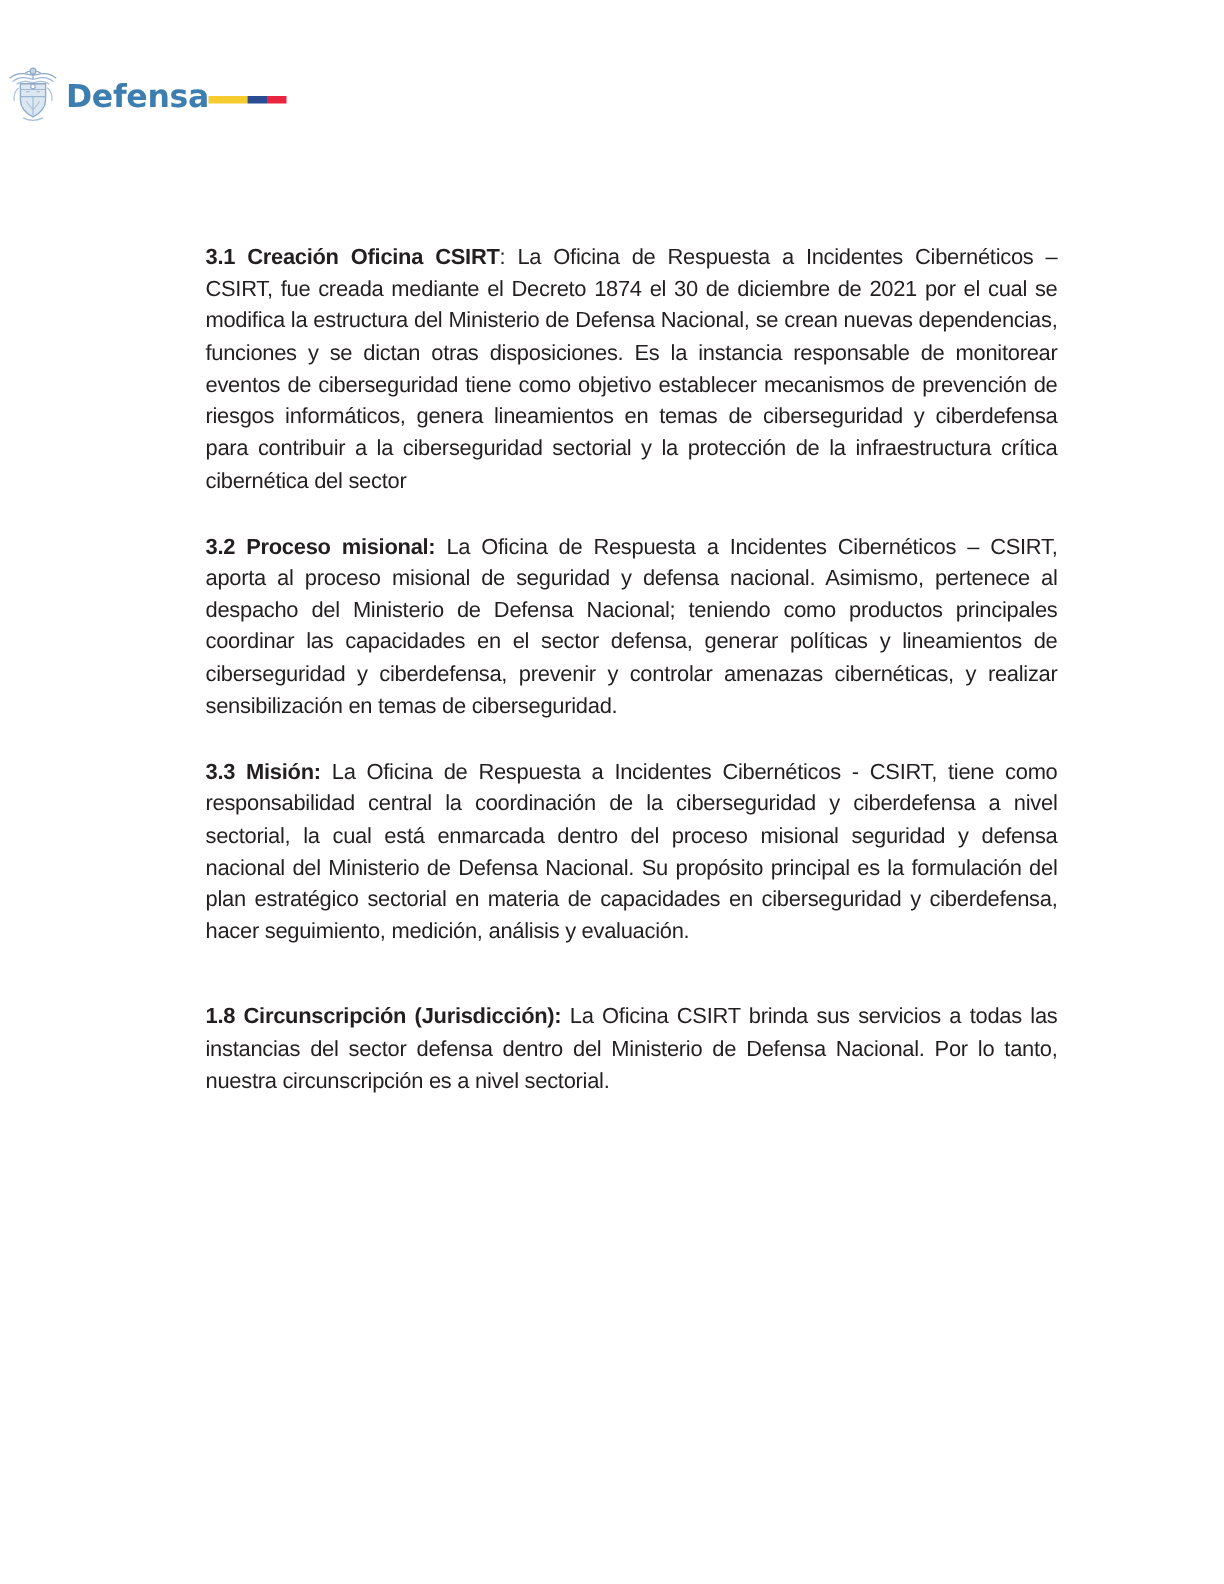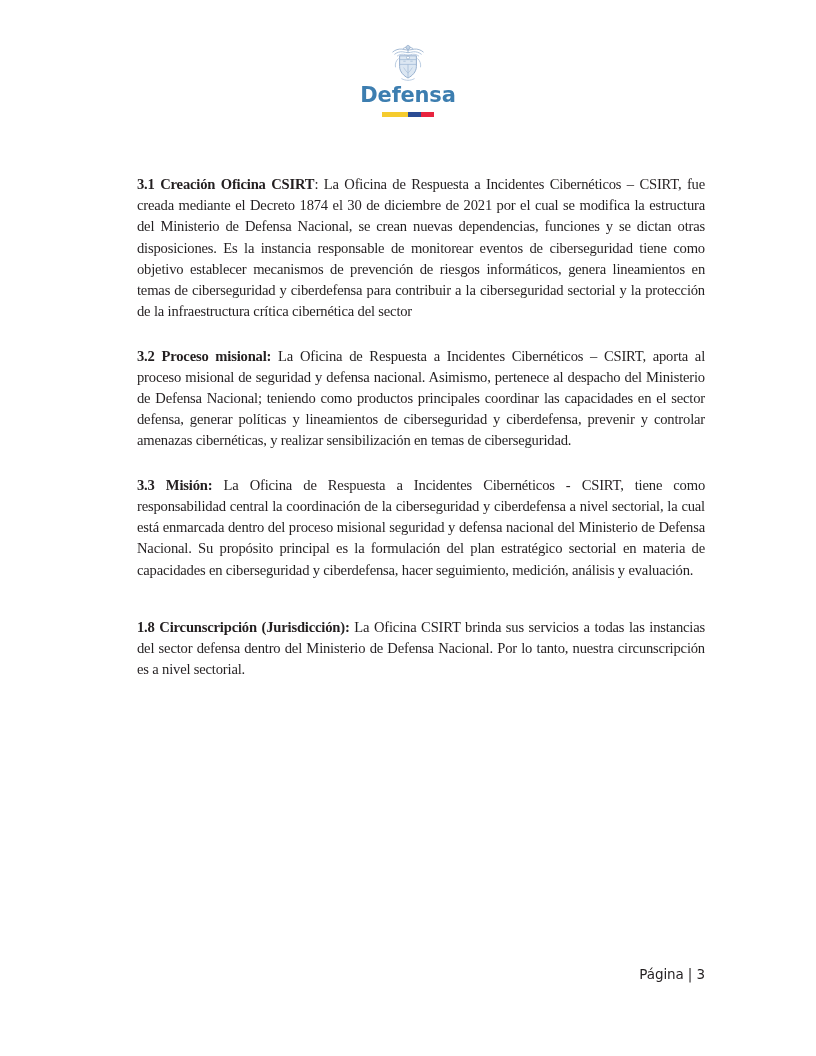--- a/index.html
+++ b/index.html
@@ -23,21 +23,21 @@
     box-sizing: border-box;
   }
 
   
   .header {
     position: absolute;
     top: 44px;
     left: 0;
     width: 816px;
     display: flex;
-    flex-direction: column;
+    flex-direction: row;
     align-items: center;
   }
   .emblem {
     width: 44px;
     height: 39px;
     display: block;
   }
   .wordmark {
     font-family: "DejaVu Sans", "Liberation Sans", sans-serif;
     font-size: 21px;
@@ -70,27 +70,27 @@
     font-family: "DejaVu Sans", "Liberation Sans", sans-serif;
     font-size: 21.5px;
     font-weight: bold;
     color: #3d7eb0;
     margin: 0 0 36px 0;
     line-height: 1.1;
     letter-spacing: -0.1px;
   }
 
   p.para {
-    font-family: Liberation Serif, serif;
+    font-family: Liberation Sans, sans-serif;
     font-size: 14.6px;
     line-height: 1.455;
     color: #231f20;
     text-align: justify;
     text-justify: inter-word;
-    margin: 16px 0 23px 0;
+    margin: 4px 0 23px 0;
     letter-spacing: -0.18px;
   }
   p.para.gap-large { margin-bottom: 36px; }
   p.para:last-child { margin-bottom: 0; }
 
   .lead {
     font-weight: bold;
   }
 
   
@@ -167,17 +167,14 @@
     <p class="para gap-large">
       <span class="lead">3.3 Misión:</span><span> </span><span>La Oficina de Respuesta a Incidentes Cibernéticos - CSIRT, tiene como responsabilidad central la coordinación de la ciberseguridad y ciberdefensa a nivel sectorial, la cual está enmarcada dentro del proceso misional seguridad y defensa nacional del Ministerio de Defensa Nacional. Su propósito principal es la formulación del plan estratégico sectorial en materia de capacidades en ciberseguridad y ciberdefensa, hacer seguimiento, medición, análisis y evaluación.</span>
     </p>
 
     <p class="para">
       <span class="lead">1.8 Circunscripción (Jurisdicción):</span><span> </span><span>La Oficina CSIRT brinda sus servicios a todas las instancias del sector defensa dentro del Ministerio de Defensa Nacional. Por lo tanto, nuestra circunscripción es a nivel sectorial.</span>
     </p>
 
   </div>
 
-  <div class="footer">
-    <span>Página | 3</span>
-  </div>
 
 </div>
 
 </body></html>

